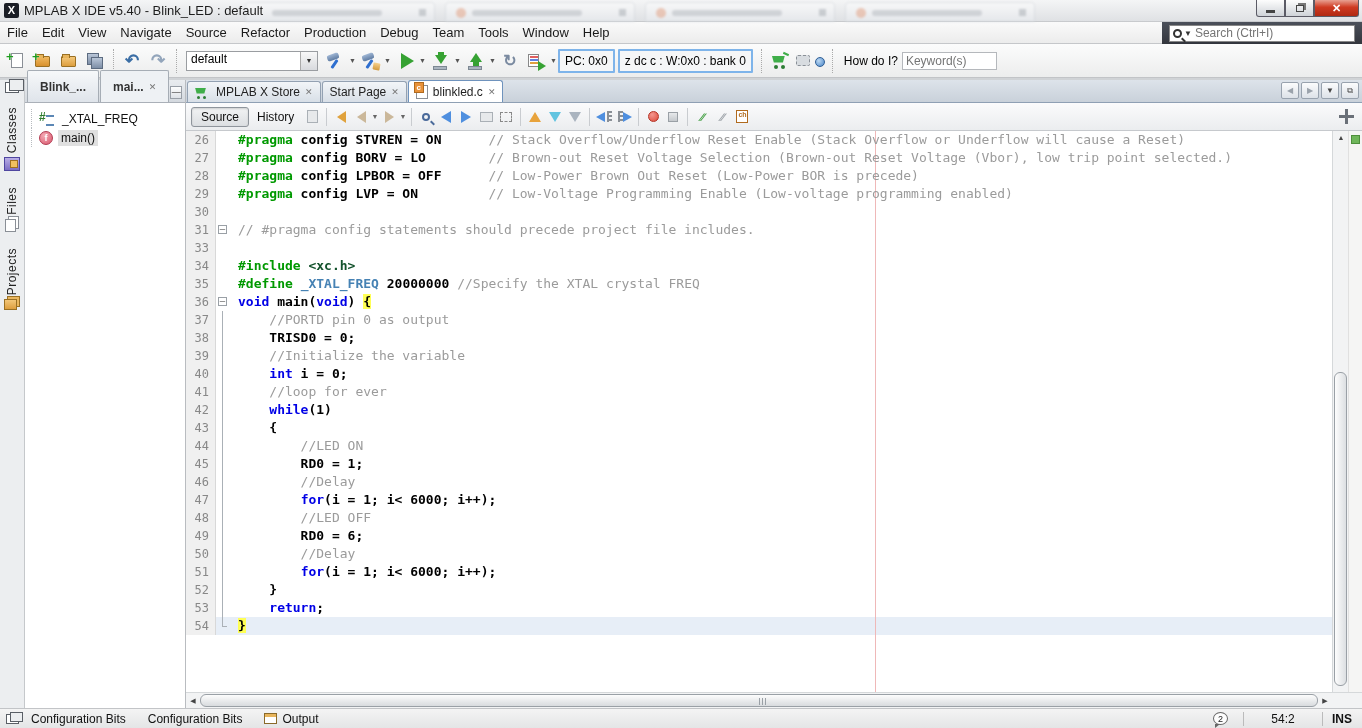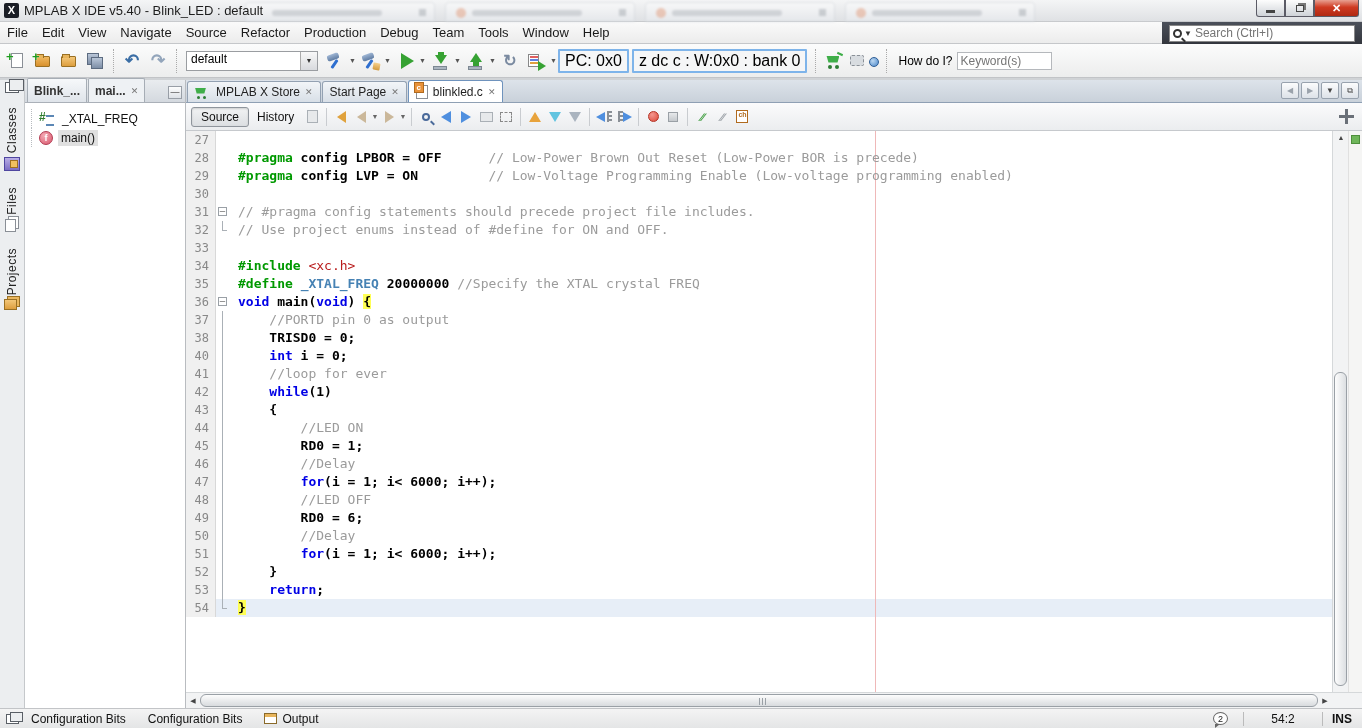--- a/index.html
+++ b/index.html
@@ -56,21 +56,21 @@
             position:relative; }
   .tb-dd { width:9px; height:26px; display:flex; align-items:center; justify-content:center;
            color:#555; font-size:7px; }
   .combo { display:flex; width:132px; height:20px; border:1px solid #9a9da1; background:#fff;
            margin:0 4px; }
   .combo .val { flex:1; padding-left:4px; font-size:12px; color:#000; }
   .combo .btn { width:17px; height:18px; background:linear-gradient(#f8f8f8,#d8dade);
                 border-left:1px solid #aaa; font-size:7px; color:#333; display:flex;
                 align-items:center; justify-content:center; }
   .regbox { border:2px solid #7eb4ea; background:#f5f6f7; height:24px; display:flex; align-items:center;
-            padding:0 5px; font-size:16px; color:#000; white-space:nowrap; margin-right:3px; border-radius:1px;}
+            padding:0 5px; font-size:12px; color:#000; white-space:nowrap; margin-right:3px; border-radius:1px;}
   .howdoi { font-size:12px; color:#000; margin:0 4px 0 6px; white-space:nowrap;}
   .kwinput { width:95px; height:18px; border:1px solid #b5b8bc; font-size:12px; color:#999;
              padding:0 3px; font-family:"Liberation Sans",sans-serif; }
 
   
   .ic { position:relative; width:20px; height:20px; }
   .ic-page { position:absolute; left:4px; top:2px; width:12px; height:15px; background:#fff;
              border:1px solid #8a8f96; }
   .ic-plus { position:absolute; left:-1px; top:-2px; color:#1f9d1f; font-weight:bold; font-size:13px;
              text-shadow:0 0 1px #fff; }
@@ -131,21 +131,21 @@
   .vicon.classes::after { content:""; position:absolute; right:1px; top:2px; width:6px; height:6px; background:#f0c060; border:1px solid #a07020;}
   .vicon.files { background:#fff; border:1px solid #8a8f96; box-shadow:3px -3px 0 -1px #fff, 3px -3px 0 0px #8a8f96; width:11px; height:13px; margin-right:3px;}
   .vicon.projects { background:linear-gradient(#f3c779,#dd9e3e); border:1px solid #9a7023;
                     box-shadow:3px -3px 0 -1px #eab75f, 3px -3px 0 0px #9a7023; width:13px; height:11px; margin-right:3px;}
 
   
   .navpanel { width:161px; background:#fff; border-right:1px solid #b9bcc0; display:flex;
               flex-direction:column; flex:0 0 161px; }
   .nav-tabrow { height:23px; background:linear-gradient(#e9ecef,#d4d9df); display:flex; align-items:flex-end;
                 border-bottom:1px solid #aab0b8; padding-left:2px; }
-  .nav-tab { height:24px; display:flex; align-items:center; padding:0 6px; font-size:12px; font-weight:bold;
+  .nav-tab { height:32px; display:flex; align-items:center; padding:0 12px; font-size:12px; font-weight:bold;
              color:#333; border:1px solid #a6adb5; border-bottom:none; border-radius:2px 2px 0 0;
              background:linear-gradient(#f6f8fa,#dfe4ea); margin-right:1px; white-space:nowrap;}
   .nav-tab.active { background:#eef1f4; }
   .tab-x { margin-left:5px; color:#777; font-size:9px; font-weight:normal;}
   .nav-min { margin-left:auto; margin-right:3px; margin-bottom:3px; width:14px; height:13px;
              border:1px solid #989ea6; background:linear-gradient(#fdfdfd,#dde1e6); color:#444;
              font-size:9px; line-height:11px; text-align:center; }
   .nav-body { flex:1; padding-top:6px; }
   .nav-item { display:flex; align-items:center; height:19px; padding-left:14px; position:relative; }
   .nav-item .guide { position:absolute; left:6px; top:0; bottom:0; border-left:1px dotted #b8bcc0; }
@@ -227,21 +227,21 @@
   .code-line.current .linebody { background:#e7eef7; }
   .fold { width:14px; flex:0 0 14px; position:relative; }
   .fold .fbox { position:absolute; left:2px; top:4px; width:9px; height:9px; border:1px solid #9aa0a6;
                 background:#fff; color:#555; font-size:9px; line-height:7px; text-align:center; z-index:2;}
   .fold .fline { position:absolute; left:6px; top:0; height:100%; border-left:1px solid #aab0b6; }
   .fold .fend { position:absolute; left:6px; top:0; height:10px; width:5px; border-left:1px solid #aab0b6;
                 border-bottom:1px solid #aab0b6; }
   .ctext { position:relative; z-index:2; padding-left:8px; }
   .sd{color:#009900;font-weight:bold} .sk{color:#0000e6;font-weight:bold}
   .sp{color:#000;font-weight:bold} .sc{color:#9b9b9b;}
-  .ss{color:#b91c1c;font-weight:normal} .sm{color:#4682b4;font-weight:bold}
+  .ss{color:#14532d;font-weight:bold} .sm{color:#4682b4;font-weight:bold}
   .sy{background:#ffff55;color:#000;font-weight:bold}
 
   
   .vscroll { width:16px; flex:0 0 16px; background:#f2f3f4; border-left:1px solid #d5d8da; position:relative; }
   .vs-up { position:absolute; top:2px; left:2px; width:12px; height:10px; color:#444; font-size:7px;
            text-align:center; line-height:10px;}
   .vs-thumb { position:absolute; left:1px; width:13px; top:43%; height:56%;
               background:linear-gradient(90deg,#fdfdfd,#dcdfe2); border:1px solid #9aa0a6; border-radius:6px; }
   .stripe { width:14px; flex:0 0 14px; background:#f5f5f4; border-left:1px solid #e0e0e0; position:relative; }
   .stripe .ok { position:absolute; top:4px; left:2px; width:9px; height:9px; background:#6fb65a; border:1px solid #4e8f3c;}
@@ -589,32 +589,33 @@
           </div>
         <div class="et">
             <span class="hsrc"></span>
           </div>
         <div class="move-icon"></div>
       </div>
 
       <div class="codearea">
         <div class="codescroll" id="code-lines">
           <div class="margin-line"></div>
-            <div class="code-line"><span class="g-num">27</span><span class="linebody"><span class="fold"></span></span></div>
+        <div class="code-line"><span class="g-num">26</span><span class="linebody"><span class="fold"></span><span class="ctext"><span class="sd">#pragma</span><span class="sp"> config STVREN = ON</span><span class="sp">      </span><span class="sc">// Stack Overflow/Underflow Reset Enable (Stack Overflow or Underflow will cause a Reset)</span></span></span></div>
+            <div class="code-line"><span class="g-num">27</span><span class="linebody"><span class="fold"></span><span class="ctext"><span class="sd">#pragma</span><span class="sp"> config BORV = LO</span><span class="sp">        </span><span class="sc">// Brown-out Reset Voltage Selection (Brown-out Reset Voltage (Vbor), low trip point selected.)</span></span></span></div>
             <div class="code-line"><span class="g-num">28</span><span class="linebody"><span class="fold"></span><span class="ctext"><span class="sd">#pragma</span><span class="sp"> config LPBOR = OFF</span><span class="sp">      </span><span class="sc">// Low-Power Brown Out Reset (Low-Power BOR is precede)</span></span></span></div>
             <div class="code-line"><span class="g-num">29</span><span class="linebody"><span class="fold"></span><span class="ctext"><span class="sd">#pragma</span><span class="sp"> config LVP = ON</span><span class="sp">         </span><span class="sc">// Low-Voltage Programming Enable (Low-voltage programming enabled)</span></span></span></div>
             <div class="code-line"><span class="g-num">30</span><span class="linebody"><span class="fold"></span><span class="ctext"></span></span></div>
             <div class="code-line"><span class="g-num">31</span><span class="linebody"><span class="fold"><span class="fbox">–</span></span><span class="ctext"><span class="sc">// #pragma config statements should precede project file includes.</span></span></span></div>
-            <div class="code-line"><span class="g-num">32</span><span class="linebody"><span class="fold"><span class="fend"></span></span><span class="ctext"><span class="sc">// Use project enums instead of #define for ON and OFF.</span></span></span></div>
             <div class="code-line"><span class="g-num">33</span><span class="linebody"><span class="fold"></span><span class="ctext"></span></span></div>
             <div class="code-line"><span class="g-num">34</span><span class="linebody"><span class="fold"></span><span class="ctext"><span class="sd">#include</span><span class="sp"> </span><span class="ss">&lt;xc.h&gt;</span></span></span></div>
             <div class="code-line"><span class="g-num">35</span><span class="linebody"><span class="fold"></span><span class="ctext"><span class="sd">#define</span><span class="sp"> </span><span class="sm">_XTAL_FREQ</span><span class="sp"> 20000000 </span><span class="sc">//Specify the XTAL crystal FREQ</span></span></span></div>
             <div class="code-line"><span class="g-num">36</span><span class="linebody"><span class="fold"><span class="fbox">–</span></span><span class="ctext"><span class="sk">void</span><span class="sp"> main(</span><span class="sk">void</span><span class="sp">) </span><span class="sy">{</span></span></span></div>
             <div class="code-line"><span class="g-num">37</span><span class="linebody"><span class="fold"><span class="fline"></span></span><span class="ctext"><span class="sc">    //PORTD pin 0 as output</span></span></span></div>
             <div class="code-line"><span class="g-num">38</span><span class="linebody"><span class="fold"><span class="fline"></span></span><span class="ctext"><span class="sp">    TRISD0 = 0;</span></span></span></div>
+            <div class="code-line"><span class="g-num">39</span><span class="linebody"><span class="fold"><span class="fline"></span></span><span class="ctext"><span class="sc">    //Initialize the variable</span></span></span></div>
             <div class="code-line"><span class="g-num">40</span><span class="linebody"><span class="fold"><span class="fline"></span></span><span class="ctext"><span class="sp">    </span><span class="sk">int</span><span class="sp"> i = 0;</span></span></span></div>
             <div class="code-line"><span class="g-num">41</span><span class="linebody"><span class="fold"><span class="fline"></span></span><span class="ctext"><span class="sc">    //loop for ever</span></span></span></div>
             <div class="code-line"><span class="g-num">42</span><span class="linebody"><span class="fold"><span class="fline"></span></span><span class="ctext"><span class="sp">    </span><span class="sk">while</span><span class="sp">(1)</span></span></span></div>
             <div class="code-line"><span class="g-num">43</span><span class="linebody"><span class="fold"><span class="fline"></span></span><span class="ctext"><span class="sp">    {</span></span></span></div>
             <div class="code-line"><span class="g-num">44</span><span class="linebody"><span class="fold"><span class="fline"></span></span><span class="ctext"><span class="sc">        //LED ON</span></span></span></div>
             <div class="code-line"><span class="g-num">45</span><span class="linebody"><span class="fold"><span class="fline"></span></span><span class="ctext"><span class="sp">        RD0 = 1;</span></span></span></div>
             <div class="code-line"><span class="g-num">46</span><span class="linebody"><span class="fold"><span class="fline"></span></span><span class="ctext"><span class="sc">        //Delay</span></span></span></div>
             <div class="code-line"><span class="g-num">47</span><span class="linebody"><span class="fold"><span class="fline"></span></span><span class="ctext"><span class="sp">        </span><span class="sk">for</span><span class="sp">(i = 1; i&lt; 6000; i++);</span></span></span></div>
             <div class="code-line"><span class="g-num">48</span><span class="linebody"><span class="fold"><span class="fline"></span></span><span class="ctext"><span class="sc">        //LED OFF</span></span></span></div>
             <div class="code-line"><span class="g-num">49</span><span class="linebody"><span class="fold"><span class="fline"></span></span><span class="ctext"><span class="sp">        RD0 = 6;</span></span></span></div>

